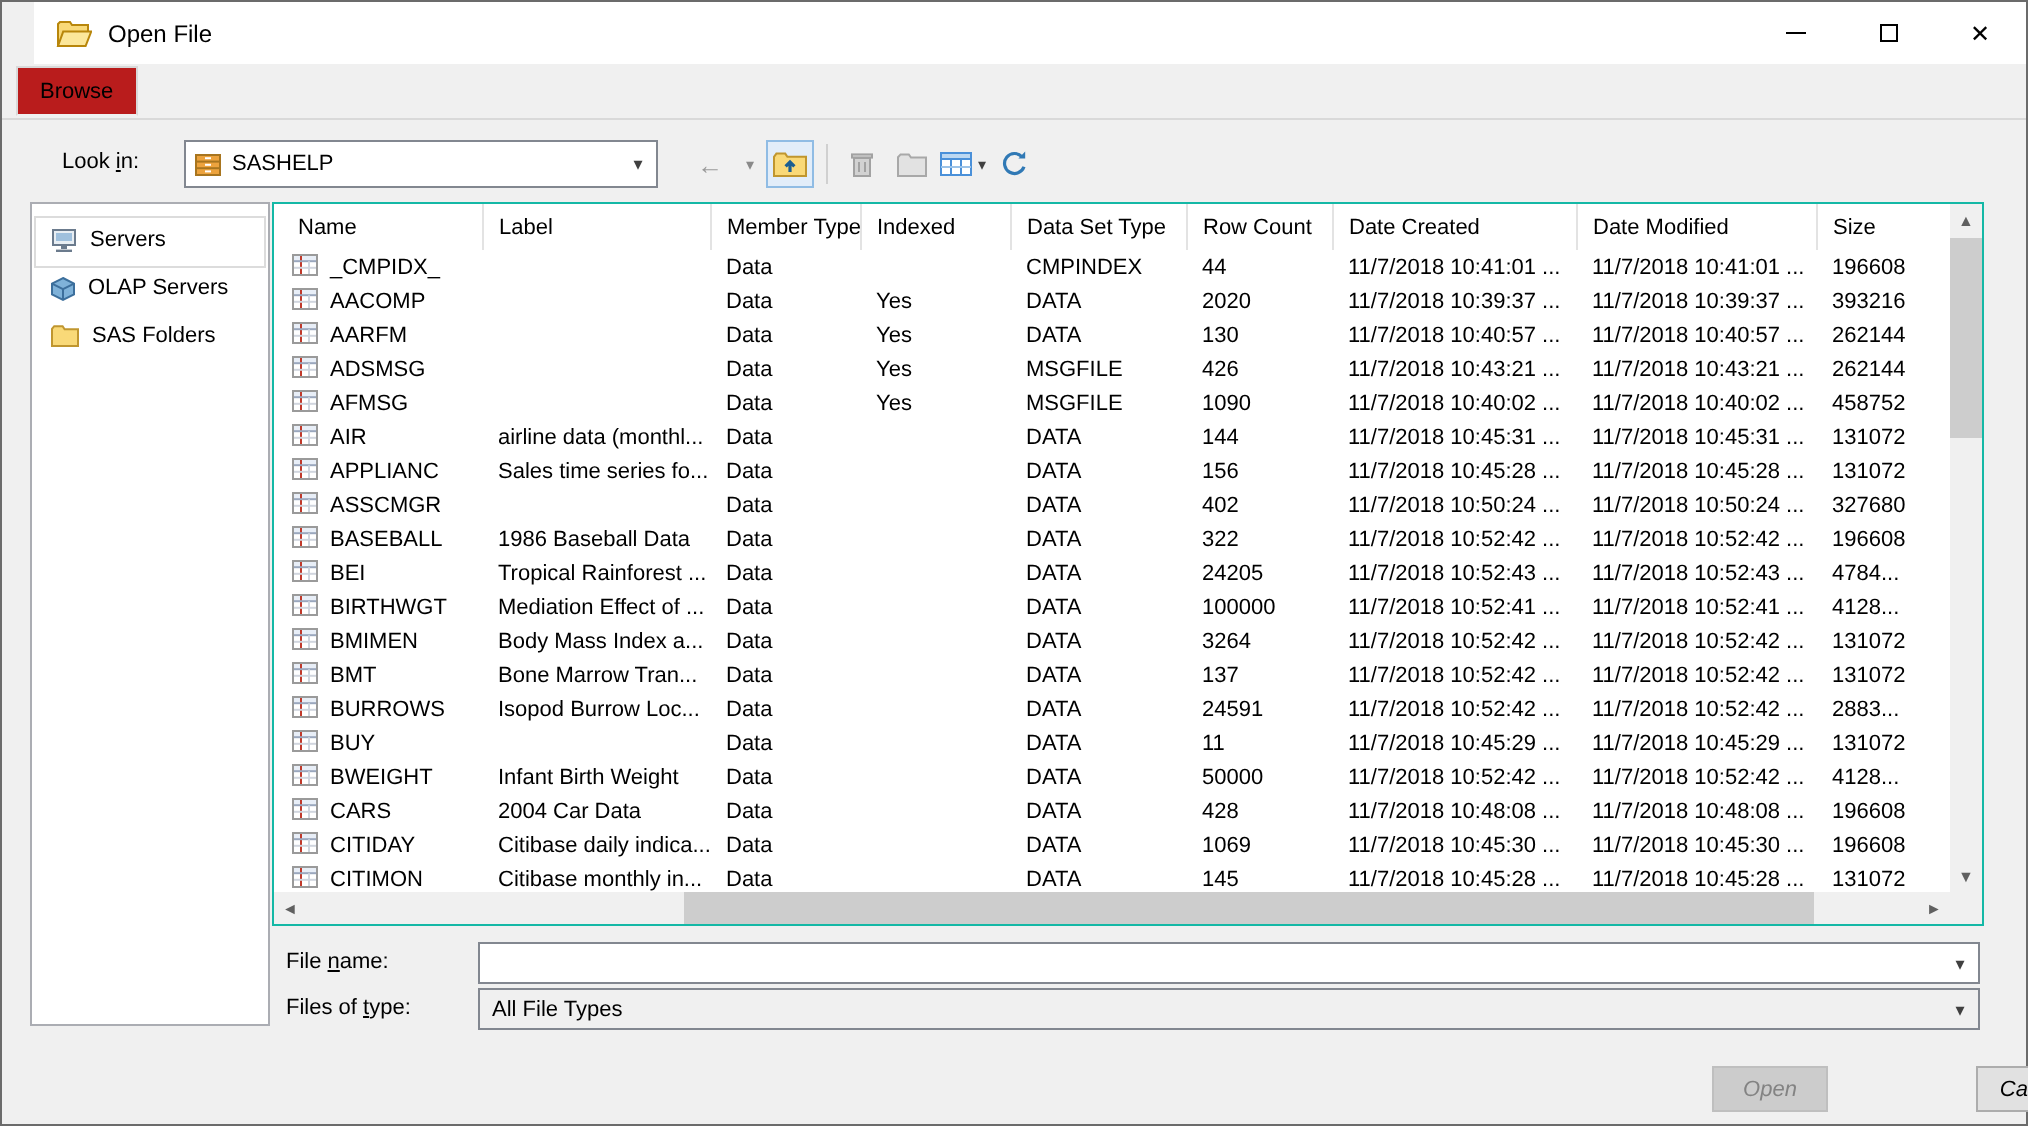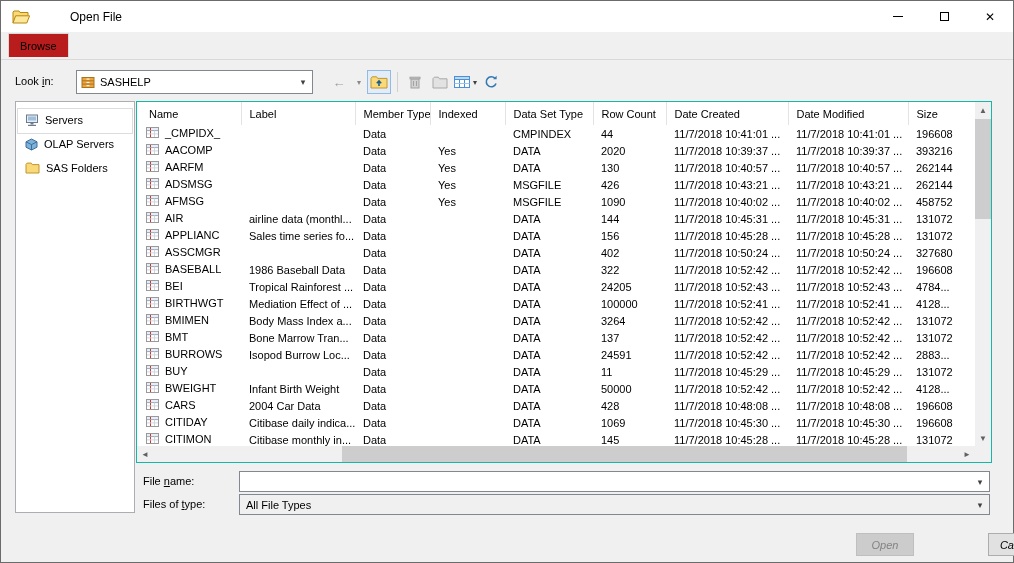--- a/index.html
+++ b/index.html
@@ -1,37 +1,37 @@
 <!DOCTYPE html>
 <html><head>
 <meta charset="utf-8">
 <style>
   * { margin:0; padding:0; box-sizing:border-box; }
   html,body { width:1014px; height:563px; overflow:hidden; }
   body { font-family:"Liberation Sans",sans-serif; font-size:11px; color:#000; background:#fff; }
   .dialog { position:absolute; top:0; left:0; width:1014px; height:563px; background:#f0f0f0; border:1px solid #6b6b6b; }
 
   
-  .titlebar { position:absolute; top:0; left:0; right:0; height:31px; background:#fff; display:flex; align-items:center; padding-left:11px;gap:32px; }
+  .titlebar { position:absolute; top:0; left:16px; right:0; height:31px; background:#fff; display:flex; align-items:center; padding-left:11px; }
   .titleicon { display:flex; margin-right:8px; }
   .titletext { font-size:12px; }
   .wincontrols { position:absolute; right:0; top:0; height:31px; display:flex; }
   .winbtn { width:46px; height:31px; display:flex; align-items:center; justify-content:center; cursor:default; }
   .min-bar { width:10px; height:1px; background:#000; display:block; }
   .max-box { width:9px; height:9px; border:1px solid #000; display:block; }
   .close-glyph { font-size:12px; line-height:1; }
 
   
   .tabstrip { position:absolute; top:34px; left:7px; display:flex; z-index:3; }
   .tab { padding:5px 11px 5px; border:1px solid #d9d9d9; background:#ececec; margin-right:2px; cursor:default; }
   .tab.active { background:#b91c1c; border-bottom-color:#f0f0f0; padding-top:6px; margin-top:-2px; }
   .tabline { position:absolute; top:58px; left:0; right:0; border-top:1px solid #d9d9d9; z-index:1; }
 
   
-  .lookin-row { position:absolute; top:68px; left:0; right:0; height:26px; }
+  .lookin-row { position:absolute; top:68px; left:16px; right:0; height:26px; }
   .lookin-label { position:absolute; left:14px; top:6px; }
   .accel { text-decoration:underline; }
   .combo { background:#fff; border:1px solid #828790; display:flex; align-items:center; }
   .lookin-combo { position:absolute; left:75px; top:1px; width:237px; height:24px; padding-left:4px; }
   .combo-text { margin-left:5px; }
   .combo-caret { margin-left:auto; width:18px; text-align:center; color:#404040; font-size:9px; align-self:center; }
   .toolbar { position:absolute; left:326px; top:1px; height:24px; display:flex; align-items:center; }
   .tbtn { height:24px; min-width:24px; display:flex; align-items:center; justify-content:center; border:1px solid transparent; margin-right:1px; cursor:default; }
   .tbtn.narrow { min-width:14px; }
   .tbtn.highlight { background:#e2edf9; border-color:#90bce4; }

